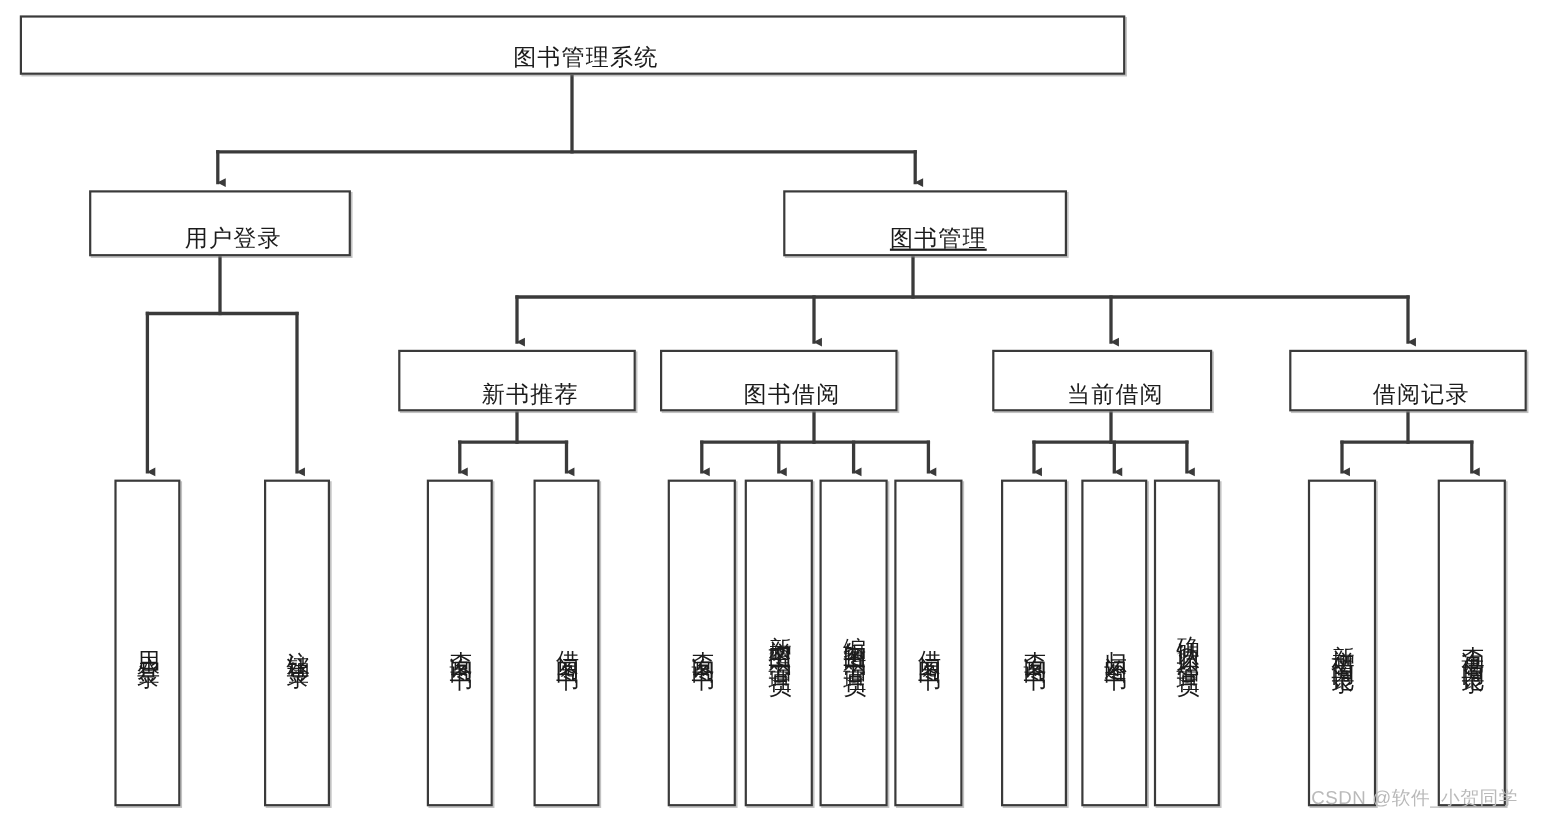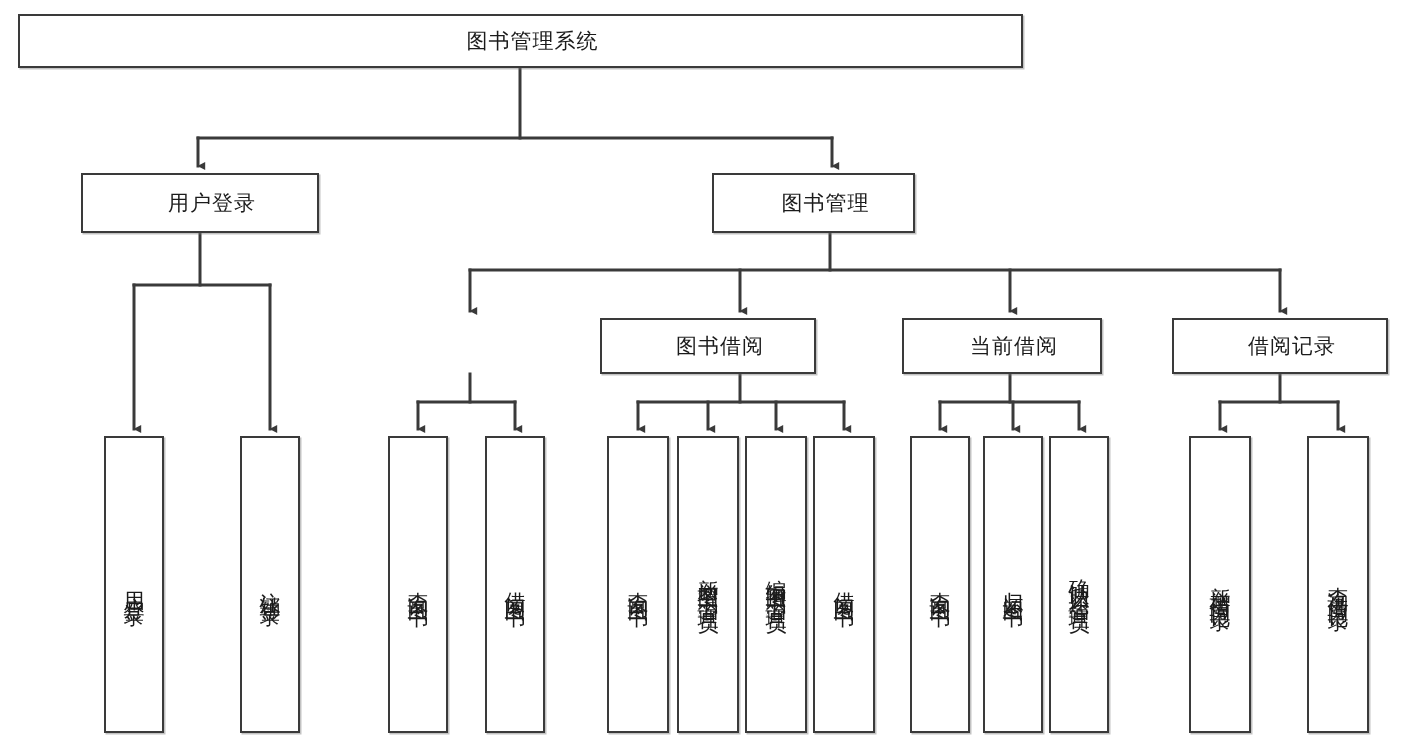--- a/index.html
+++ b/index.html
@@ -22,21 +22,21 @@
     width: 1405px;
     height: 747px;
     pointer-events: none;
   }
   .node {
     position: absolute;
     box-sizing: border-box;
     border: 2px solid #3a3a3a;
     background: #ffffff;
     display: flex;
-    align-items: center;
+    align-items: flex-end;
     justify-content: center;
     color: #1b1b1b;
     box-shadow: 1.5px 1.5px 0 rgba(120,120,120,0.45);
     padding-left: 24px;
   }
   .node.horiz {
     font-size: 21px;
     letter-spacing: 1px;
   }
   .node.vert {
@@ -121,24 +121,27 @@
     </g>
   </svg>
 
   <div class="node horiz" style="left:18px;top:14px;width:1005px;height:54px;">
     <span>图书管理系统</span>
   </div>
 
   <div class="node horiz" style="left:81px;top:173px;width:238px;height:60px;">
     <span>用户登录</span>
   </div>
-  <div class="node horiz" style="left:712px;top:173px;width:203px;height:60px;">
+  <div class="node horiz" style="left:712px;top:173px;width:258px;height:60px;text-decoration:underline;">
     <span>图书管理</span>
   </div>
 
+  <div class="node horiz" style="left:362px;top:318px;width:216px;height:56px;">
+    <span>新书推荐</span>
+  </div>
   <div class="node horiz" style="left:600px;top:318px;width:216px;height:56px;">
     <span>图书借阅</span>
   </div>
   <div class="node horiz" style="left:902px;top:318px;width:200px;height:56px;">
     <span>当前借阅</span>
   </div>
   <div class="node horiz" style="left:1172px;top:318px;width:216px;height:56px;">
     <span>借阅记录</span>
   </div>
 
@@ -179,14 +182,15 @@
     <span class="vtext">确认归还（管理员）</span>
   </div>
 
   <div class="node vert" style="left:1189px;top:436px;width:62px;height:297px;">
     <span class="vtext">新增借阅记录</span>
   </div>
   <div class="node vert" style="left:1307px;top:436px;width:62px;height:297px;">
     <span class="vtext">查询借阅记录</span>
   </div>
 
+  <div class="watermark" style="left:1192px;top:714px;">CSDN @软件_小贺同学</div>
 
 </div>
 
 </body></html>

